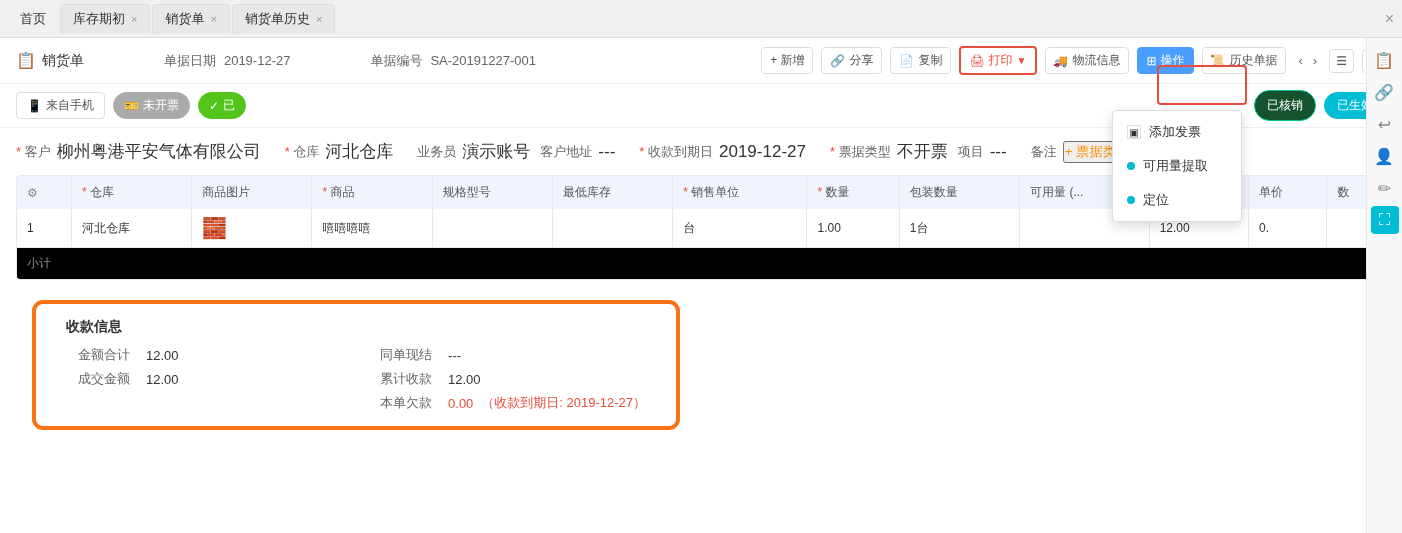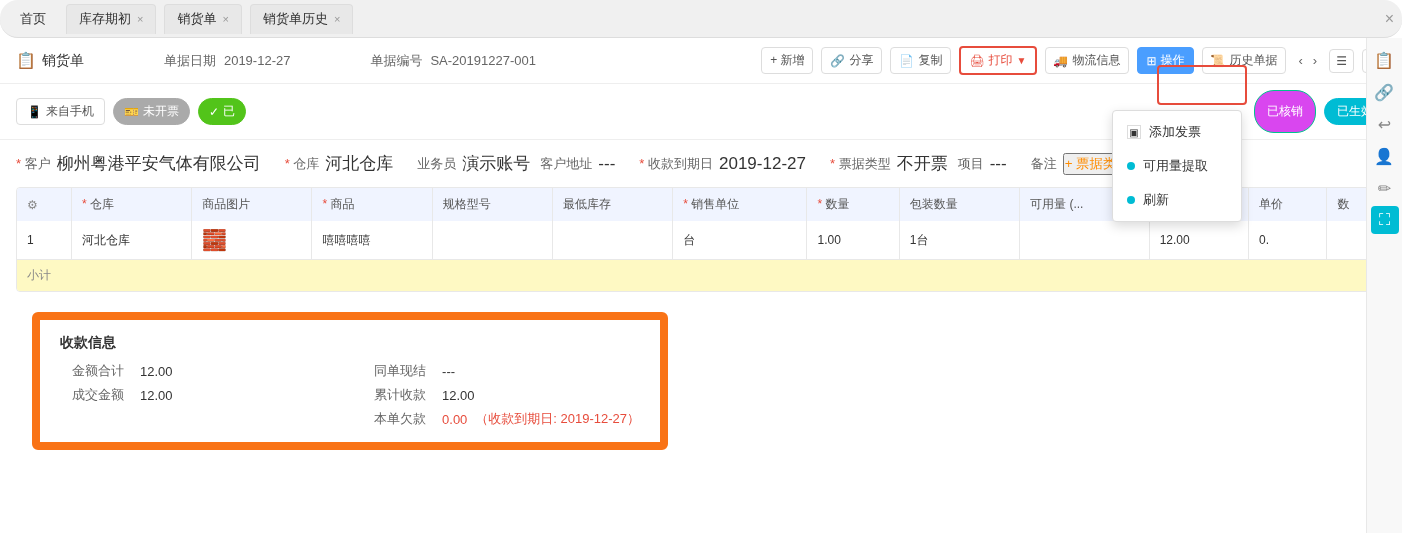--- a/index.html
+++ b/index.html
@@ -1,21 +1,21 @@
 <!DOCTYPE html>
 <html><head>
   <meta charset="utf-8">
   <style>
     * { box-sizing: border-box; margin: 0; padding: 0; }
     body { font-family: 'Microsoft YaHei', Arial, sans-serif; font-size: 13px; background: #f5f5f5; color: #333; }
 
     
     .tab-bar {
       display: flex; align-items: center; background: #f0f0f0; border-bottom: 1px solid #ddd;
-      height: 38px; padding: 0 8px; gap: 8px; border-radius: 18px;
+      height: 38px; padding: 0 8px; gap: 2px;
     }
     .tab {
       display: flex; align-items: center; padding: 0 12px; height: 30px; border-radius: 4px 4px 0 0;
       cursor: pointer; font-size: 13px; gap: 6px; background: #e8e8e8; border: 1px solid #ddd; border-bottom: none;
     }
     .tab-close { color: #999; font-size: 11px; cursor: pointer; }
     .tab-home { background: transparent; border: none; }
     .tab-action {
       background: #00c48c; color: #fff; border: none; border-radius: 4px;
       padding: 0 14px; height: 28px; cursor: pointer; font-size: 13px;
@@ -30,21 +30,21 @@
     .doc-title { display: flex; align-items: center; gap: 6px; font-size: 14px; font-weight: 500; color: #333; }
     .doc-title-icon { color: #4a9eff; font-size: 16px; }
     .doc-meta { display: flex; align-items: center; gap: 16px; color: #666; font-size: 13px; }
     .doc-meta span { display: flex; align-items: center; gap: 4px; margin-left: 32px; }
     .doc-actions { margin-left: auto; display: flex; align-items: center; gap: 8px; }
     .action-btn {
       display: flex; align-items: center; gap: 4px; padding: 4px 8px; border: 1px solid #ddd;
       border-radius: 4px; cursor: pointer; background: #fff; font-size: 12px; color: #555;
     }
     .action-btn.highlight { border: 2px solid #e74c3c; color: #e74c3c; }
-    .action-btn.green-btn { background: #d946ef; color: #fff; border-color: #00c48c; border-radius: 20px; padding: 12px 12px; }
+    .action-btn.green-btn { background: #14532d; color: #fff; border-color: #00c48c; border-radius: 20px; padding: 6px 12px; }
     .action-btn.teal-btn { background: #00bcd4; color: #fff; border-color: #00bcd4; border-radius: 20px; padding: 4px 12px; }
     .action-btn.active-tab-btn { background: #4a9eff; color: #fff; border-color: #4a9eff; }
 
     
     .toolbar-row {
       display: flex; align-items: center; padding: 6px 16px; border-bottom: 1px solid #eee; gap: 8px; background: #fff;
     }
     .toolbar-btn {
       display: flex; align-items: center; gap: 4px; padding: 4px 10px; border: 1px solid #ddd;
       border-radius: 4px; cursor: pointer; background: #fff; font-size: 12px; color: #555;
@@ -68,26 +68,26 @@
     thead th {
       padding: 8px 10px; text-align: left; border-right: 1px solid #e8e8e8;
       color: #555; font-weight: 500; white-space: nowrap;
     }
     thead th.required::before { content: '* '; color: #e74c3c; }
     tbody tr td {
       padding: 7px 10px; border-right: 1px solid #e8e8e8; border-bottom: 1px solid #e8e8e8;
       white-space: nowrap;
     }
     tbody tr:last-child td { border-bottom: none; }
-    .subtotal-row { background: #fef9c3; color: #888; }
+    .subtotal-row { background: #000000; color: #888; }
     .settings-icon { color: #888; cursor: pointer; }
 
     
     .receipt-box {
-      margin: 12px 16px; border: 8px solid #f97316; border-radius: 6px; padding: 14px 20px;
+      margin: 12px 16px; border: 4px solid #f97316; border-radius: 11px; padding: 14px 30px;
       display: inline-block; min-width: 520px; background: #fff;
     }
     .receipt-title { font-size: 14px; font-weight: bold; margin-bottom: 10px; }
     .receipt-grid { display: grid; grid-template-columns: 1fr 1fr; gap: 6px 24px; }
     .receipt-item { display: flex; align-items: center; gap: 8px; font-size: 13px; margin-left: 12px; }
     .receipt-item .label { color: #666; min-width: 60px; }
     .receipt-item .value { color: #333; }
     .receipt-item .red { color: #e74c3c; }
     .dropdown-menu {
       position: absolute; background: #fff; border: 1px solid #ddd; border-radius: 4px;
@@ -338,21 +338,21 @@
     <div class="dropdown-item">
       <span class="icon-box">▣</span>
       <span>添加发票</span>
     </div>
     <div class="dropdown-item">
       <span class="dot dot-teal"></span>
       <span>可用量提取</span>
     </div>
     <div class="dropdown-item">
       <span class="dot dot-teal"></span>
-      <span>刷新</span>
+      <span>定位</span>
     </div>
   </div>
 
   <div style="position:absolute; top:65px; right:155px; width:90px; height:40px; border:2px solid #e74c3c; border-radius:4px; pointer-events:none;"></div>
 
   <div class="right-sidebar">
     <div class="sidebar-icon">📋</div>
     <div class="sidebar-icon">🔗</div>
     <div class="sidebar-icon">↩</div>
     <div class="sidebar-icon">👤</div>

